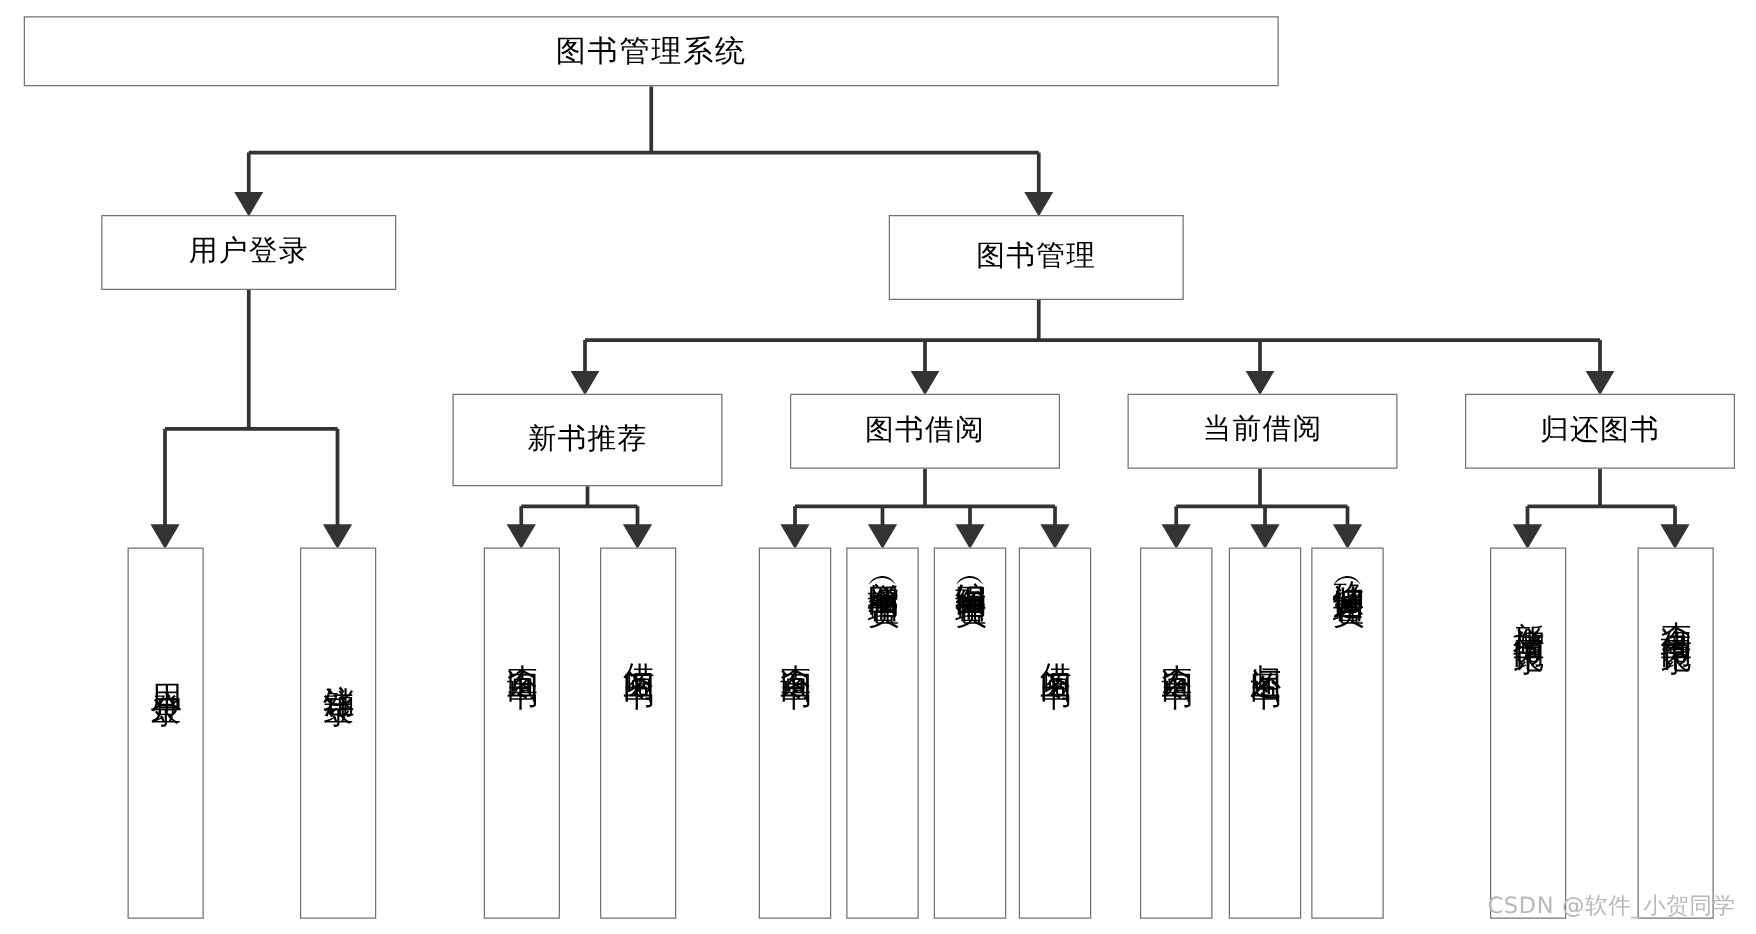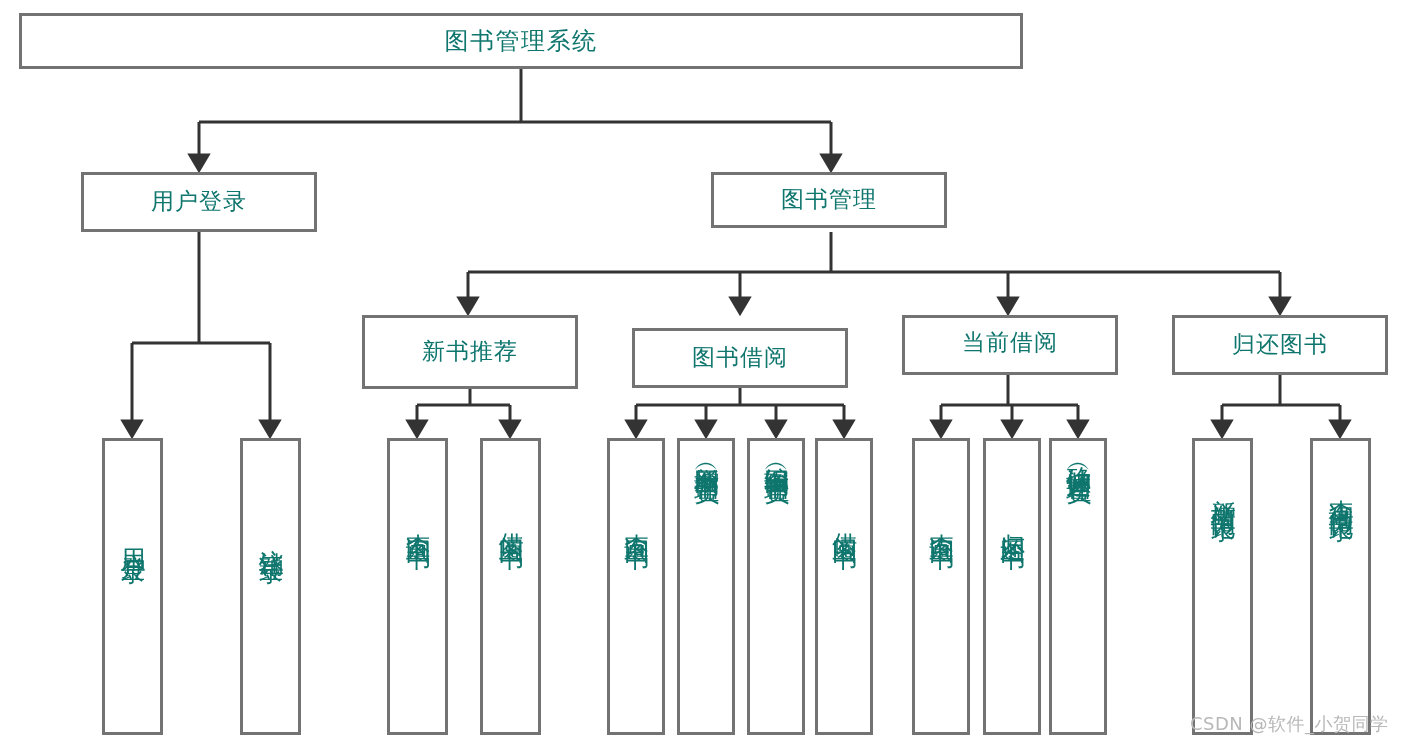--- a/index.html
+++ b/index.html
@@ -22,26 +22,26 @@
     position: absolute;
     left: 0;
     top: 0;
     width: 1405px;
     height: 747px;
     pointer-events: none;
   }
   .node {
     position: absolute;
     box-sizing: border-box;
-    border: 3px solid #737373;
+    border: 1px solid #737373;
     background: #ffffff;
     display: flex;
     align-items: center;
     justify-content: center;
-    color: #0f766e;
+    color: #000000;
   }
   .node .label {
     display: block;
     text-align: center;
     line-height: 1.12;
     white-space: pre-line;
   }
   
   .node.horiz .label {
     font-size: 23px;
@@ -136,29 +136,29 @@
   </svg>
 
   <div class="node horiz root" style="left:19px; top:13px; width:1004px; height:56px;">
     <span class="label">图书管理系统</span>
   </div>
 
   <div class="node horiz" style="left:81px; top:172px; width:236px; height:60px;">
     <span class="label">用户登录</span>
   </div>
 
-  <div class="node horiz" style="left:711px; top:172px; width:236px; height:56px;">
+  <div class="node horiz" style="left:711px; top:172px; width:236px; height:68px;">
     <span class="label">图书管理</span>
   </div>
 
   <div class="node horiz" style="left:362px; top:315px; width:216px; height:74px;">
     <span class="label">新书推荐</span>
   </div>
 
-  <div class="node horiz" style="left:632px; top:315px; width:216px; height:60px;margin-top:13px;">
+  <div class="node horiz" style="left:632px; top:315px; width:216px; height:60px;">
     <span class="label">图书借阅</span>
   </div>
 
   <div class="node horiz" style="left:902px; top:315px; width:216px; height:60px;font-family:Liberation Mono, monospace;">
     <span class="label">当前借阅</span>
   </div>
 
   <div class="node horiz" style="left:1172px; top:315px; width:216px; height:60px;">
     <span class="label">归还图书</span>
   </div>

